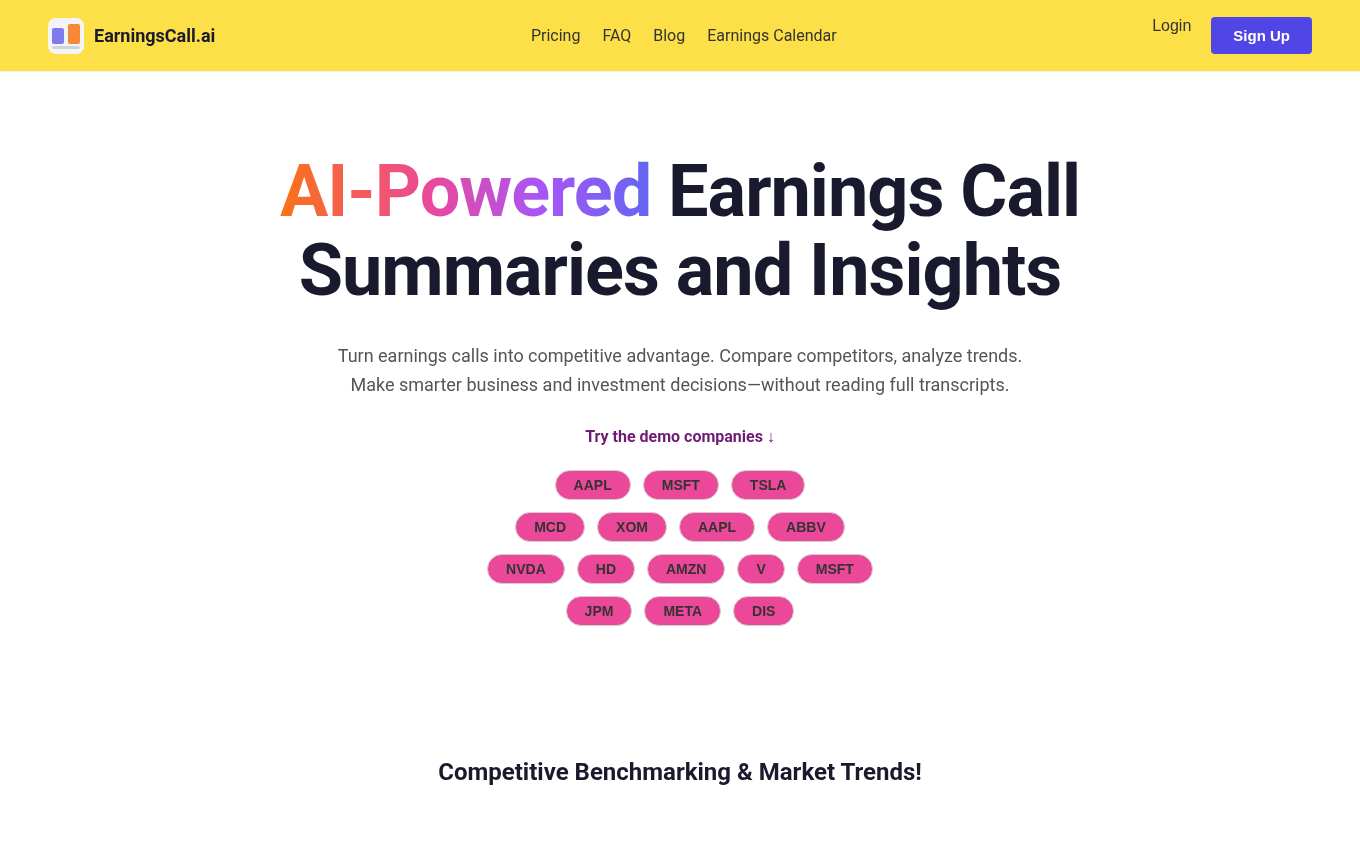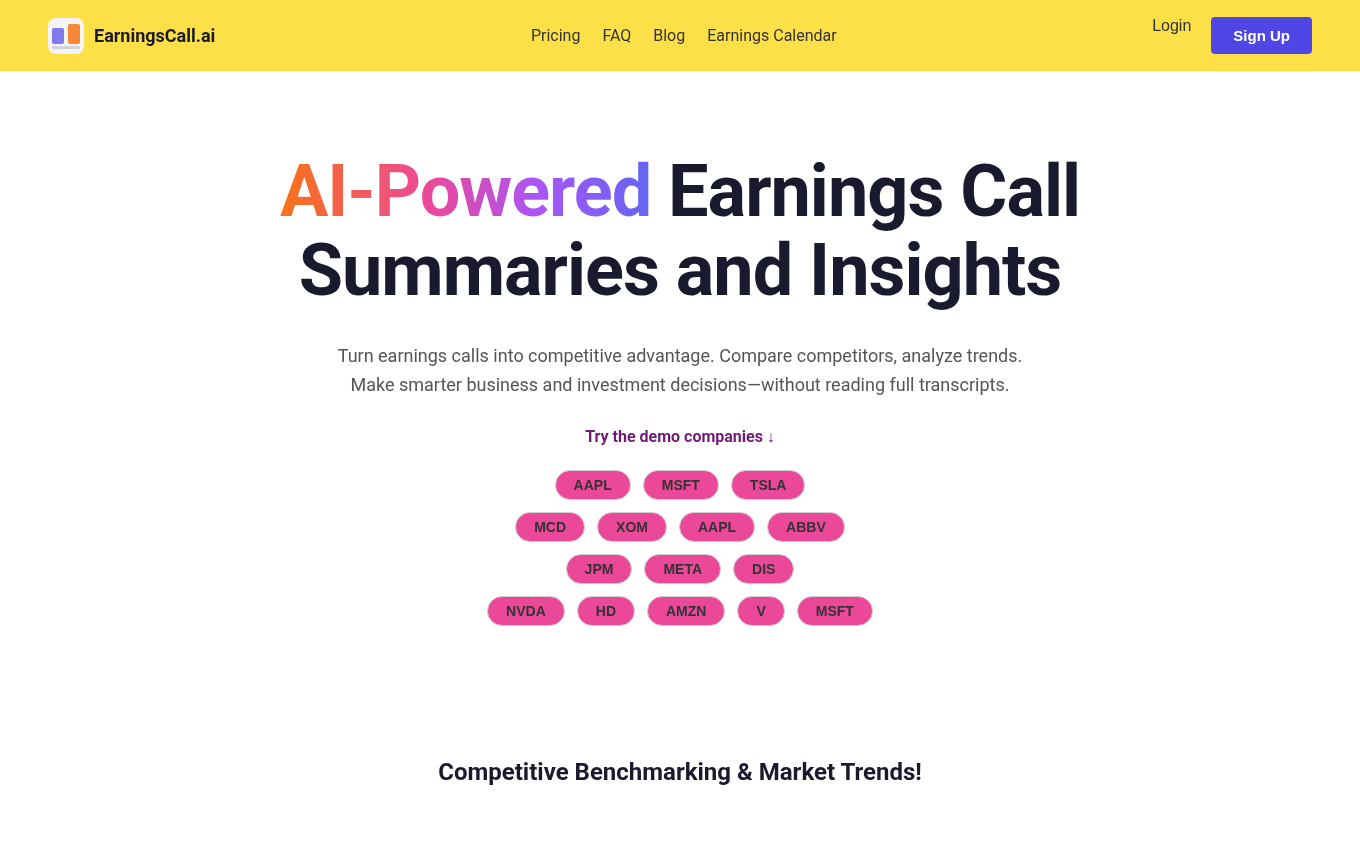--- a/index.html
+++ b/index.html
@@ -207,30 +207,30 @@
   </div>
 
   <div class="ticker-group">
     <button class="ticker-chip">MCD</button>
     <button class="ticker-chip">XOM</button>
     <button class="ticker-chip">AAPL</button>
     <button class="ticker-chip">ABBV</button>
   </div>
 
   <div class="ticker-group">
-    <button class="ticker-chip">JPM</button>
-    <button class="ticker-chip">META</button>
-    <button class="ticker-chip">DIS</button>
-  </div>
-
-  <div class="ticker-group">
     <button class="ticker-chip">NVDA</button>
     <button class="ticker-chip">HD</button>
     <button class="ticker-chip">AMZN</button>
     <button class="ticker-chip">V</button>
     <button class="ticker-chip">MSFT</button>
   </div>
+
+  <div class="ticker-group">
+    <button class="ticker-chip">JPM</button>
+    <button class="ticker-chip">META</button>
+    <button class="ticker-chip">DIS</button>
+  </div>
 </section>
 
 <section class="benchmarking-section">
   <h2 class="benchmarking-title">Competitive Benchmarking &amp; Market Trends!</h2>
 
 </section>
 
 </body></html>

